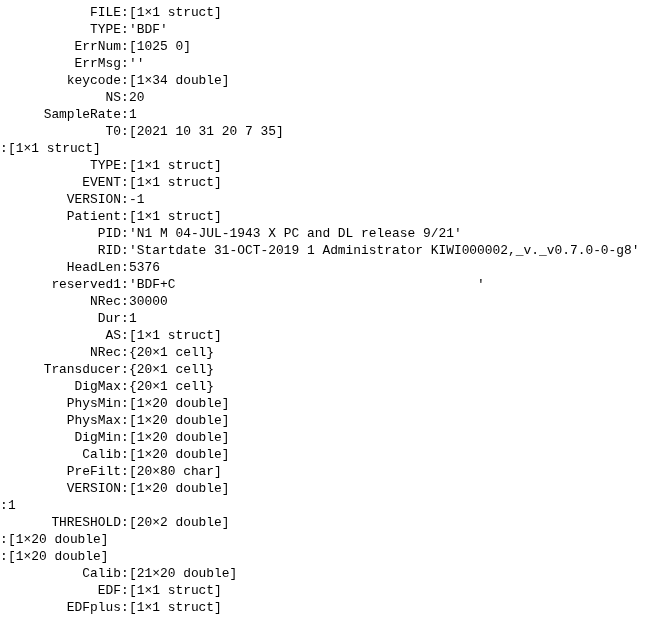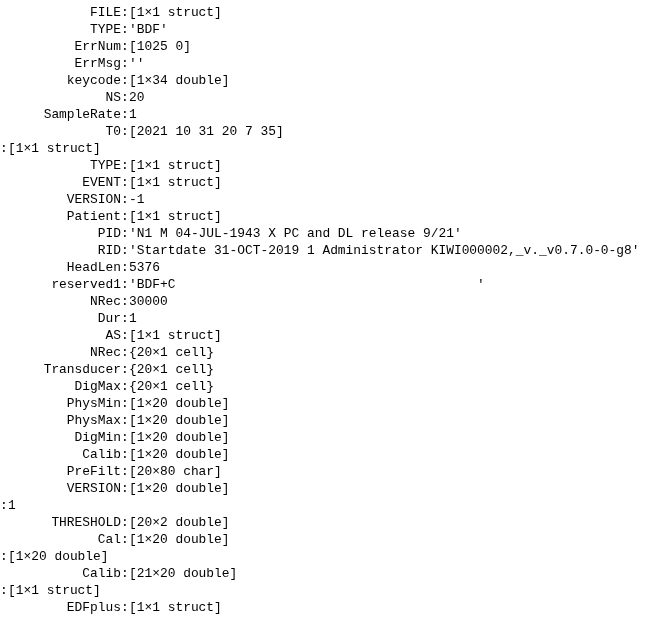--- a/index.html
+++ b/index.html
@@ -71,18 +71,18 @@
     <div class="row"><span class="key">Transducer</span><span class="sep">:</span><span class="val">{20×1 cell}</span></div>
     <div class="row"><span class="key">DigMax</span><span class="sep">:</span><span class="val">{20×1 cell}</span></div>
     <div class="row"><span class="key">PhysMin</span><span class="sep">:</span><span class="val">[1×20 double]</span></div>
     <div class="row"><span class="key">PhysMax</span><span class="sep">:</span><span class="val">[1×20 double]</span></div>
     <div class="row"><span class="key">DigMin</span><span class="sep">:</span><span class="val">[1×20 double]</span></div>
     <div class="row"><span class="key">Calib</span><span class="sep">:</span><span class="val">[1×20 double]</span></div>
     <div class="row"><span class="key">PreFilt</span><span class="sep">:</span><span class="val">[20×80 char]</span></div>
     <div class="row"><span class="key">VERSION</span><span class="sep">:</span><span class="val">[1×20 double]</span></div>
     <div class="row"><span class="sep">:</span><span class="val">1</span></div>
     <div class="row"><span class="key">THRESHOLD</span><span class="sep">:</span><span class="val">[20×2 double]</span></div>
-    <div class="row"><span class="key">Cal</span><span class="sep">:</span><span class="val">[1×20 double]</span></div>
+    <div class="row"><span class="sep">:</span><span class="val">[1×20 double]</span></div>
     <div class="row"><span class="sep">:</span><span class="val">[1×20 double]</span></div>
     <div class="row"><span class="key">Calib</span><span class="sep">:</span><span class="val">[21×20 double]</span></div>
-    <div class="row"><span class="sep">:</span><span class="val">[1×1 struct]</span></div>
+    <div class="row"><span class="key">EDF</span><span class="sep">:</span><span class="val">[1×1 struct]</span></div>
     <div class="row"><span class="key">EDFplus</span><span class="sep">:</span><span class="val">[1×1 struct]</span></div>
   </div>
 
 </body></html>

